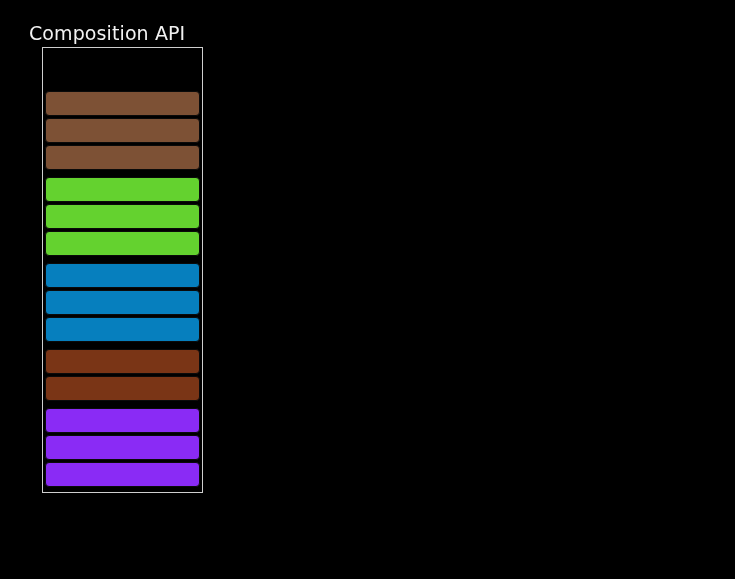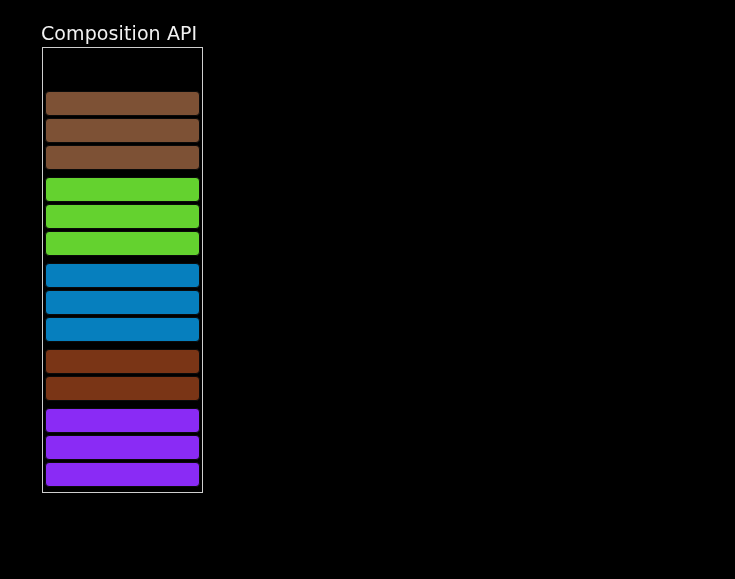--- a/index.html
+++ b/index.html
@@ -71,21 +71,21 @@
   }
   .bar + .bar {
     margin-top: 2px;
   }
 </style>
 </head>
 <body style="background: rgb(0, 0, 0);">
 
 <div id="screen" style="background: rgb(0, 0, 0);">
 
-  <div id="page-title" style="color: rgb(242, 242, 242); margin-left: 12px;">Composition API</div>
+  <div id="page-title" style="color: rgb(242, 242, 242);">Composition API</div>
 
   <div id="stack-container" style="border-color: rgb(207, 207, 207);">
     <div id="stack-inner">
         <div class="bar-group">
           <div class="bar" style="background: rgb(125, 81, 53); width: 100%;"></div>
           <div class="bar" style="background: rgb(125, 81, 53); width: 100%;"></div>
           <div class="bar" style="background: rgb(125, 81, 53); width: 100%;"></div>
         </div>
         <div class="bar-group">
           <div class="bar" style="background: rgb(100, 210, 47); width: 100%;"></div>

